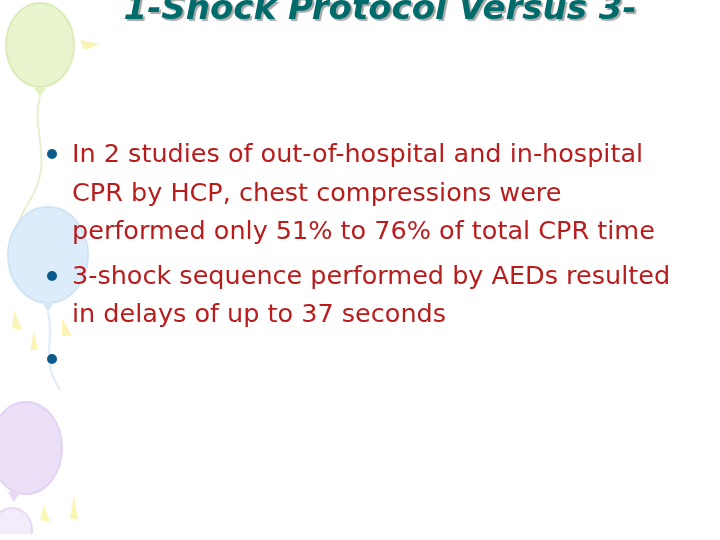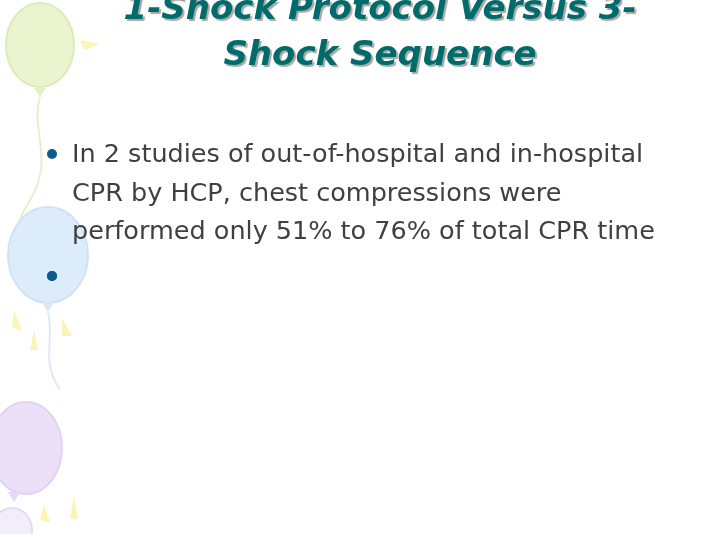--- a/index.html
+++ b/index.html
@@ -20,21 +20,21 @@
     text-shadow: 2px 2px 1px #a8a8a8;
     margin: 0;
   }
   .bullets {
     position: absolute; left: 44px; top: 134px; width: 650px;
     margin: 0; padding: 0; list-style: none;
   }
   .bullet {
     position: relative; padding-left: 28px;
     font-size: 25.5px; line-height: 38.5px;
-    color: #404040;
+    color: #b91c1c;
     margin-bottom: 6px;
   }
   .bullet-dot {
     position: absolute; left: 3px; top: 15px;
     width: 10px; height: 10px; border-radius: 50%;
     background: #0b5c8c;
   }
 </style>
 </head>
 <body>
@@ -66,29 +66,29 @@
       <ellipse cx="26" cy="448" rx="36" ry="46" fill="#ece0f8" stroke="#e2d2f4" stroke-width="2"></ellipse>
       <path d="M8 492 L14 502 L20 492 Z" fill="#e6d8f6"></path>
       <ellipse cx="12" cy="530" rx="20" ry="22" fill="#f3ecfb" stroke="#e6d8f6" stroke-width="2"></ellipse>
     </g>
     <path d="M44 505 L50 522 L40 520 Z" fill="#fbf5b5"></path>
     <path d="M74 495 L78 520 L70 518 Z" fill="#fbf5b5"></path>
   </svg>
 
   <h1 class="title">
     <span>1-Shock Protocol Versus 3-</span><br>
-    <span>Shock Sequence</span>
   </h1>
 
   <ul class="bullets">
     <li class="bullet">
       <span class="bullet-dot"></span>
       <span>In 2 studies of out-of-hospital and in-hospital CPR by HCP, chest compressions were performed only 51% to 76% of total CPR time</span>
     </li>
     <li class="bullet">
       <span class="bullet-dot"></span>
+      <span>3-shock sequence performed by AEDs resulted in delays of up to 37 seconds</span>
     </li>
     <li class="bullet">
       <span class="bullet-dot"></span>
     </li>
   </ul>
 
 </div>
 
 </body></html>

